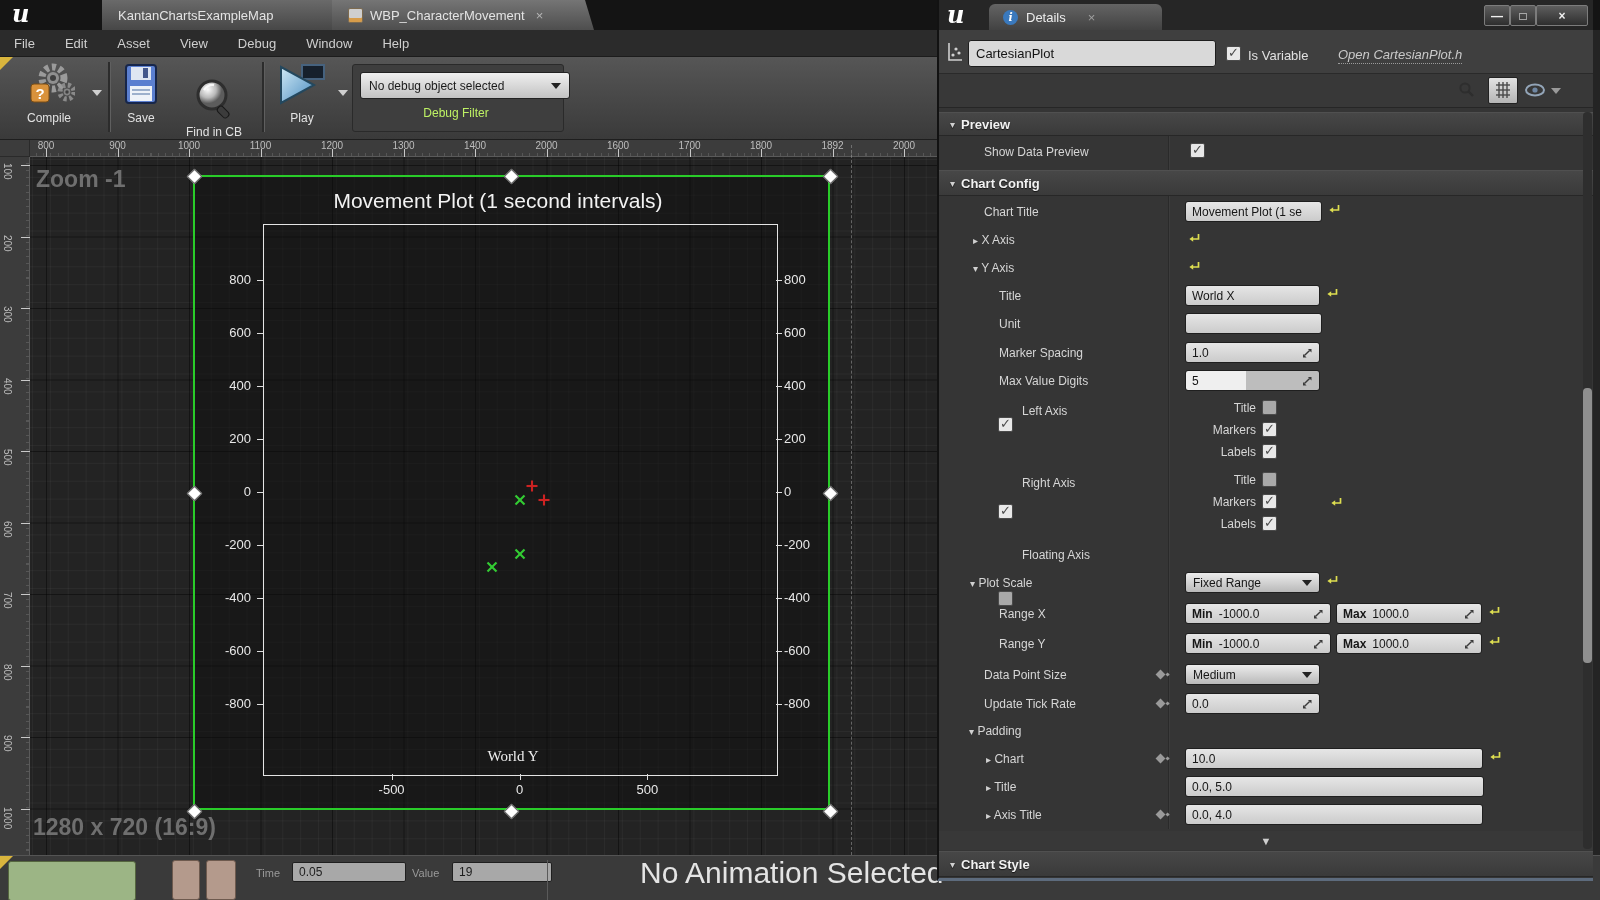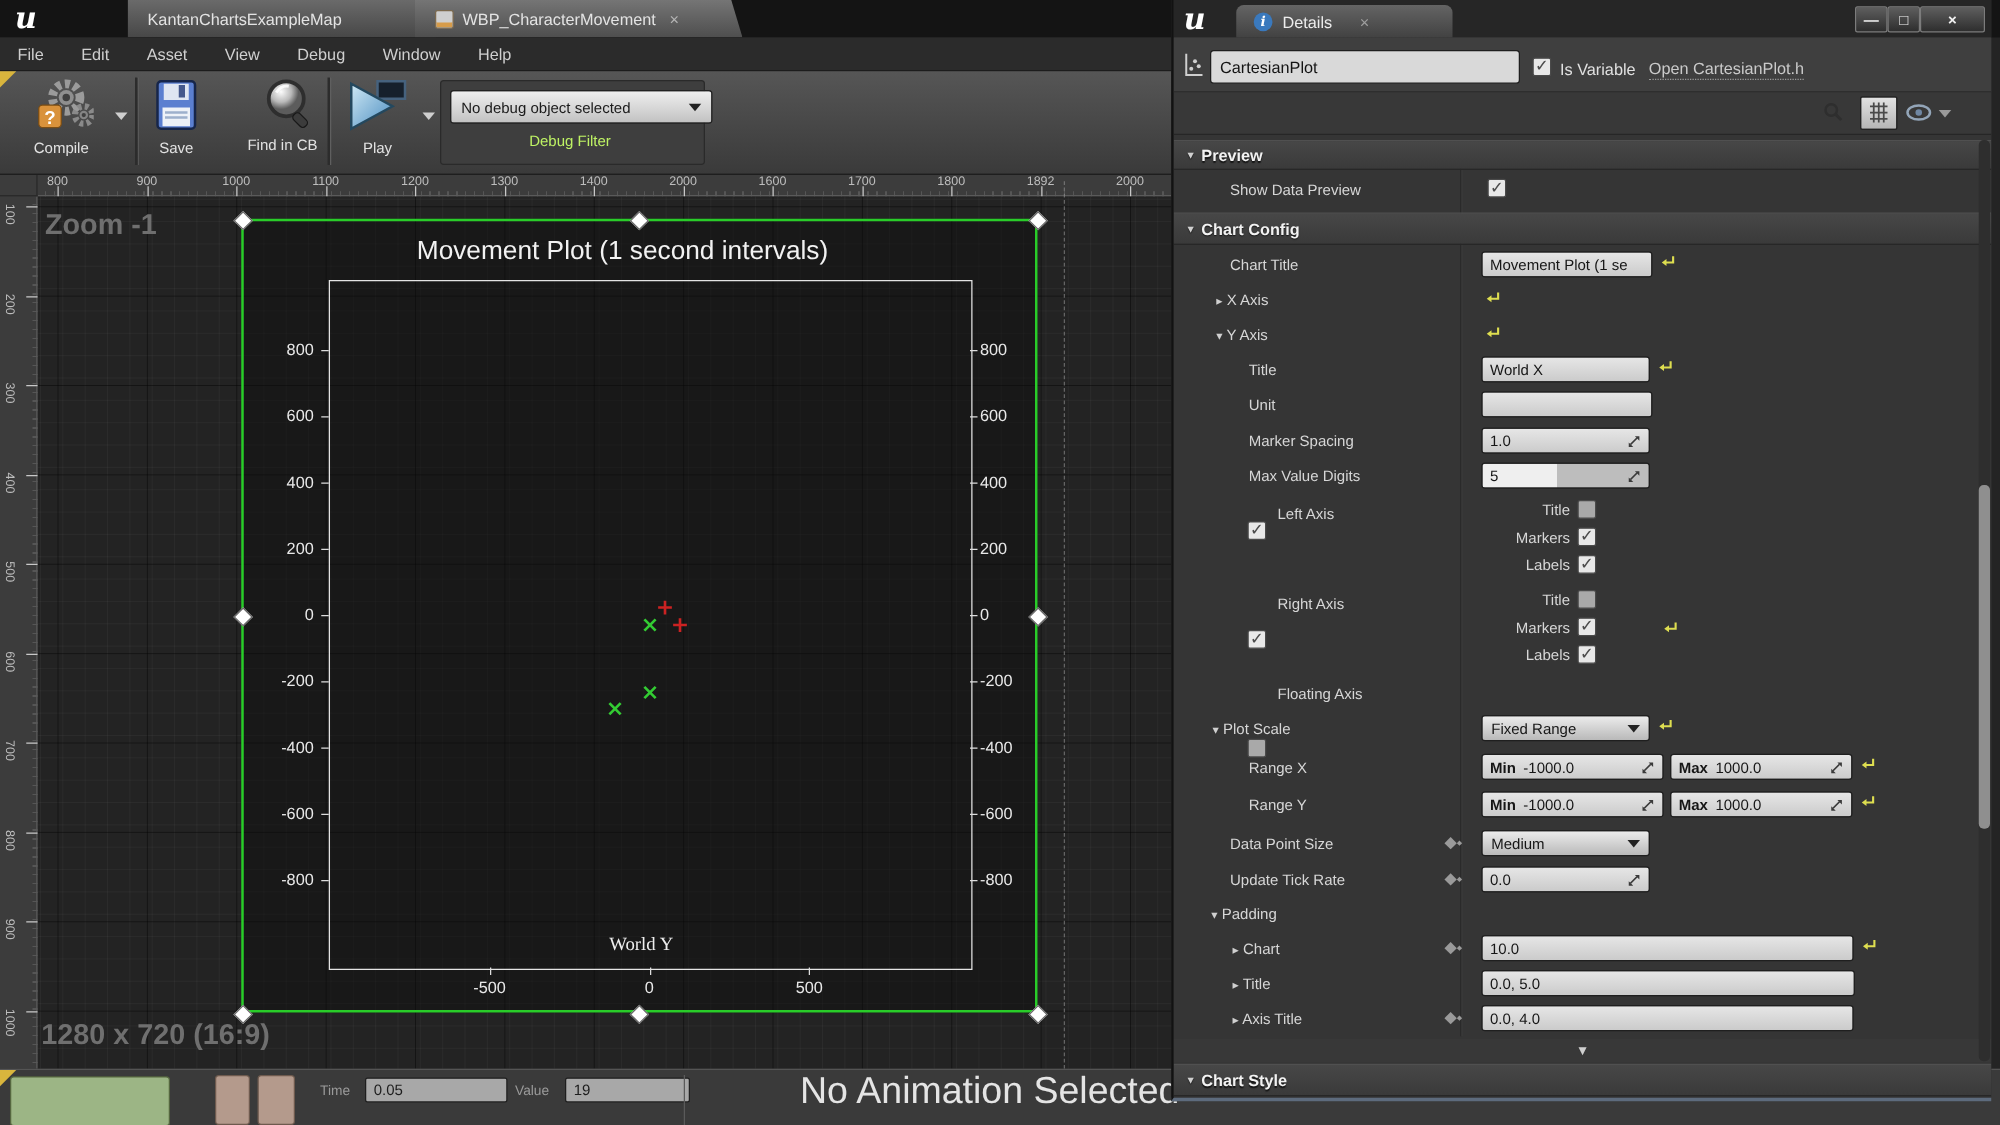--- a/index.html
+++ b/index.html
@@ -183,21 +183,21 @@
         <rect x="10" y="5" width="20" height="13" fill="#dfe6f2"></rect>
         <rect x="22" y="6" width="5" height="10" fill="#44588c"></rect>
         <rect x="9" y="24" width="22" height="15" fill="#eef2f8"></rect>
         <rect x="11" y="27" width="18" height="2" fill="#9db0cc"></rect>
           <rect x="11" y="31" width="18" height="2" fill="#9db0cc"></rect>
       </svg>
     </span>
     <span class="tool-label">Save</span>
   </div>
 
-  <div class="abs tbtn" style="left:174px;top:60px;width:80px;align-items:flex-end;">
+  <div class="abs tbtn" style="left:174px;top:76px;width:80px;">
     <span>
       <svg width="46" height="46" viewBox="0 0 46 46">
         <defs>
             <radialGradient id="sg" cx="35%" cy="30%">
               <stop offset="0%" stop-color="#fcfcfc"></stop>
               <stop offset="60%" stop-color="#b9b9b9"></stop>
               <stop offset="100%" stop-color="#5c5c5c"></stop>
             </radialGradient>
           </defs>
         <circle cx="21" cy="19" r="14" fill="url(#sg)" stroke="#2e2e2e" stroke-width="3"></circle>
@@ -412,21 +412,21 @@
         <circle cx="7" cy="14" r="1.6" fill="#cfcfcf"></circle>
           <circle cx="10" cy="8" r="1.6" fill="#cfcfcf"></circle>
           <circle cx="13" cy="12" r="1.6" fill="#cfcfcf"></circle>
       </svg>
     </div>
     <div class="abs d-input" style="left:29px;top:40px;width:248px;height:27px;">
       <span>CartesianPlot</span>
     </div>
     <div class="abs cb checked" style="left:287px;top:46px;"></div>
     <div class="abs" style="left:309px;top:48px;font-size:13px;color:#e0e0e0;">Is Variable</div>
-    <div class="abs link" style="left:380px;top:47px;">Open CartesianPlot.h</div>
+    <div class="abs link" style="left:399px;top:47px;font-style:italic;">Open CartesianPlot.h</div>
 
     <div class="abs d-searchrow"></div>
     <div class="abs" style="left:519px;top:81px;">
       <svg width="17" height="17" viewBox="0 0 17 17">
         <circle cx="7" cy="7" r="4.6" fill="none" stroke="#2e2e2e" stroke-width="2"></circle>
         <line x1="10.5" y1="10.5" x2="15" y2="15" stroke="#2e2e2e" stroke-width="2.4"></line>
       </svg>
     </div>
     <div class="abs gridbtn" style="left:549px;top:77px;width:28px;height:25px;">
       <svg width="28" height="25" viewBox="0 0 28 25">

